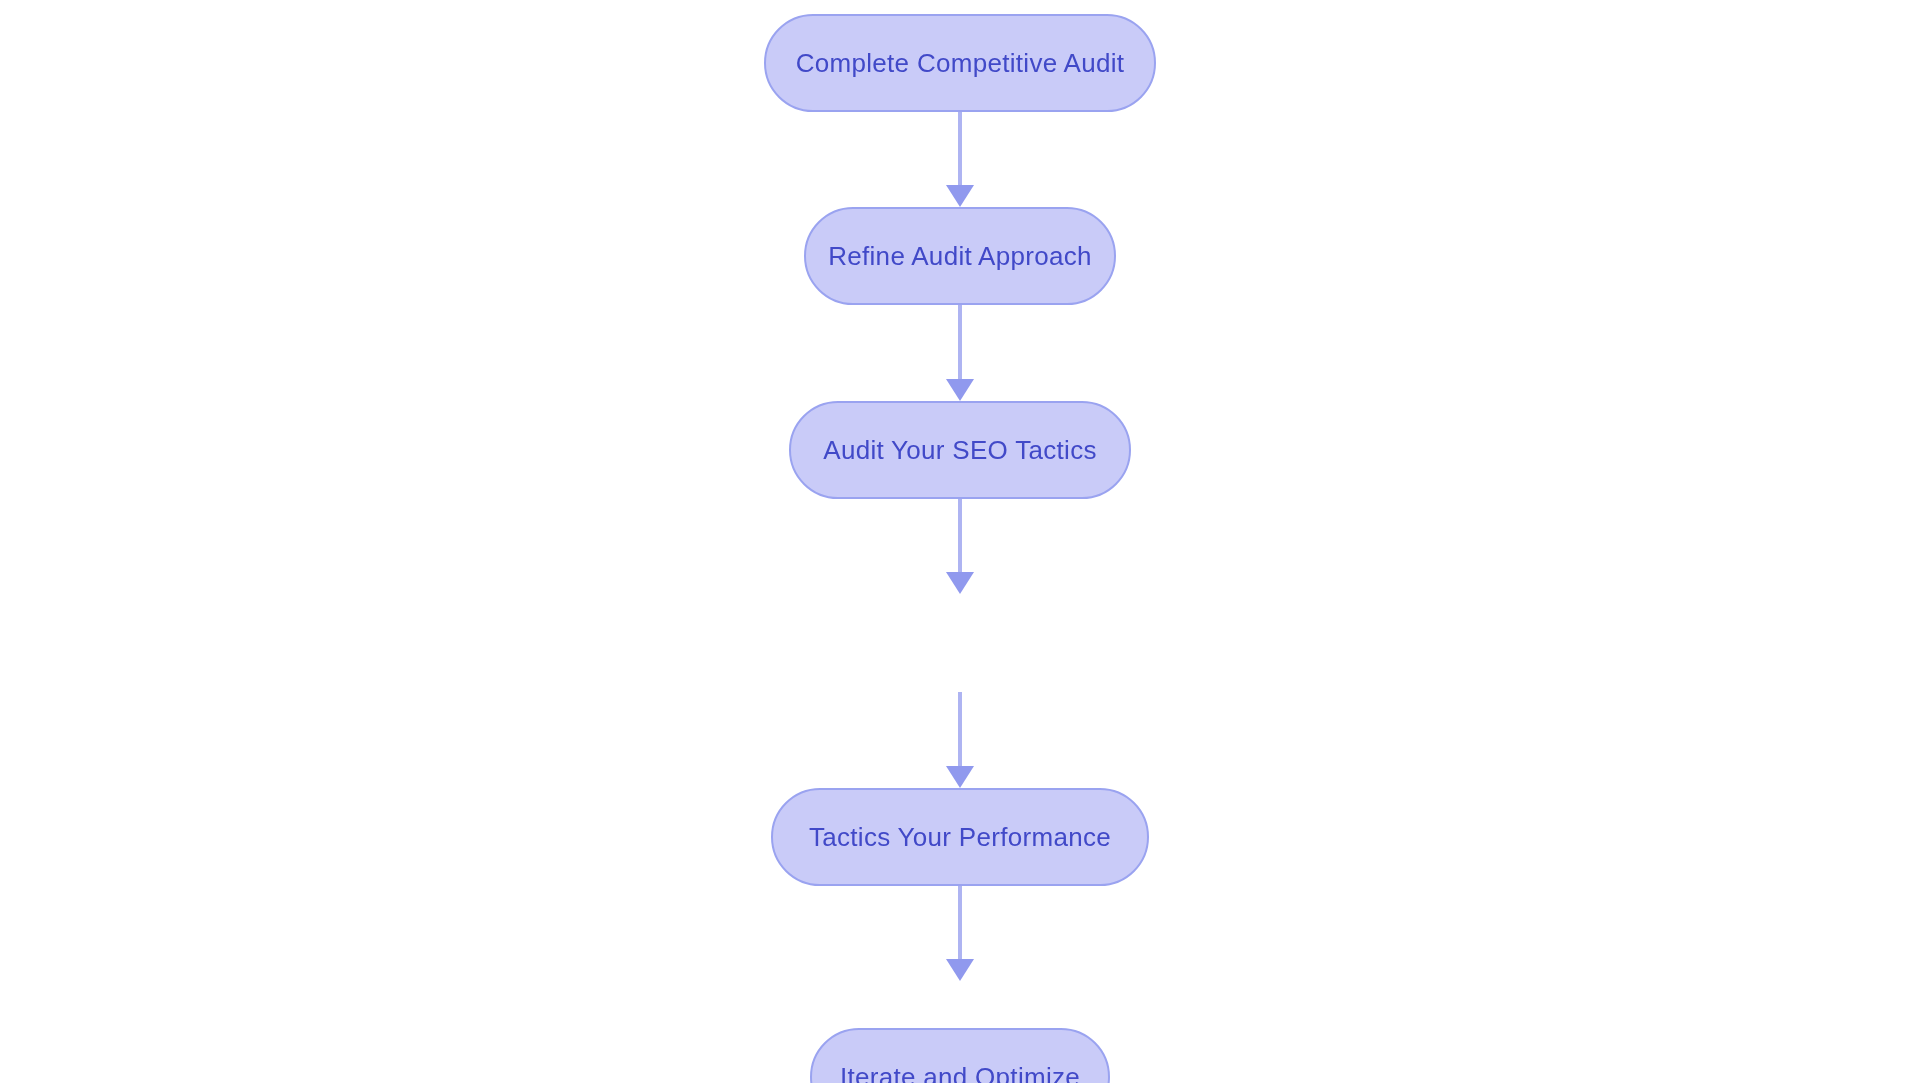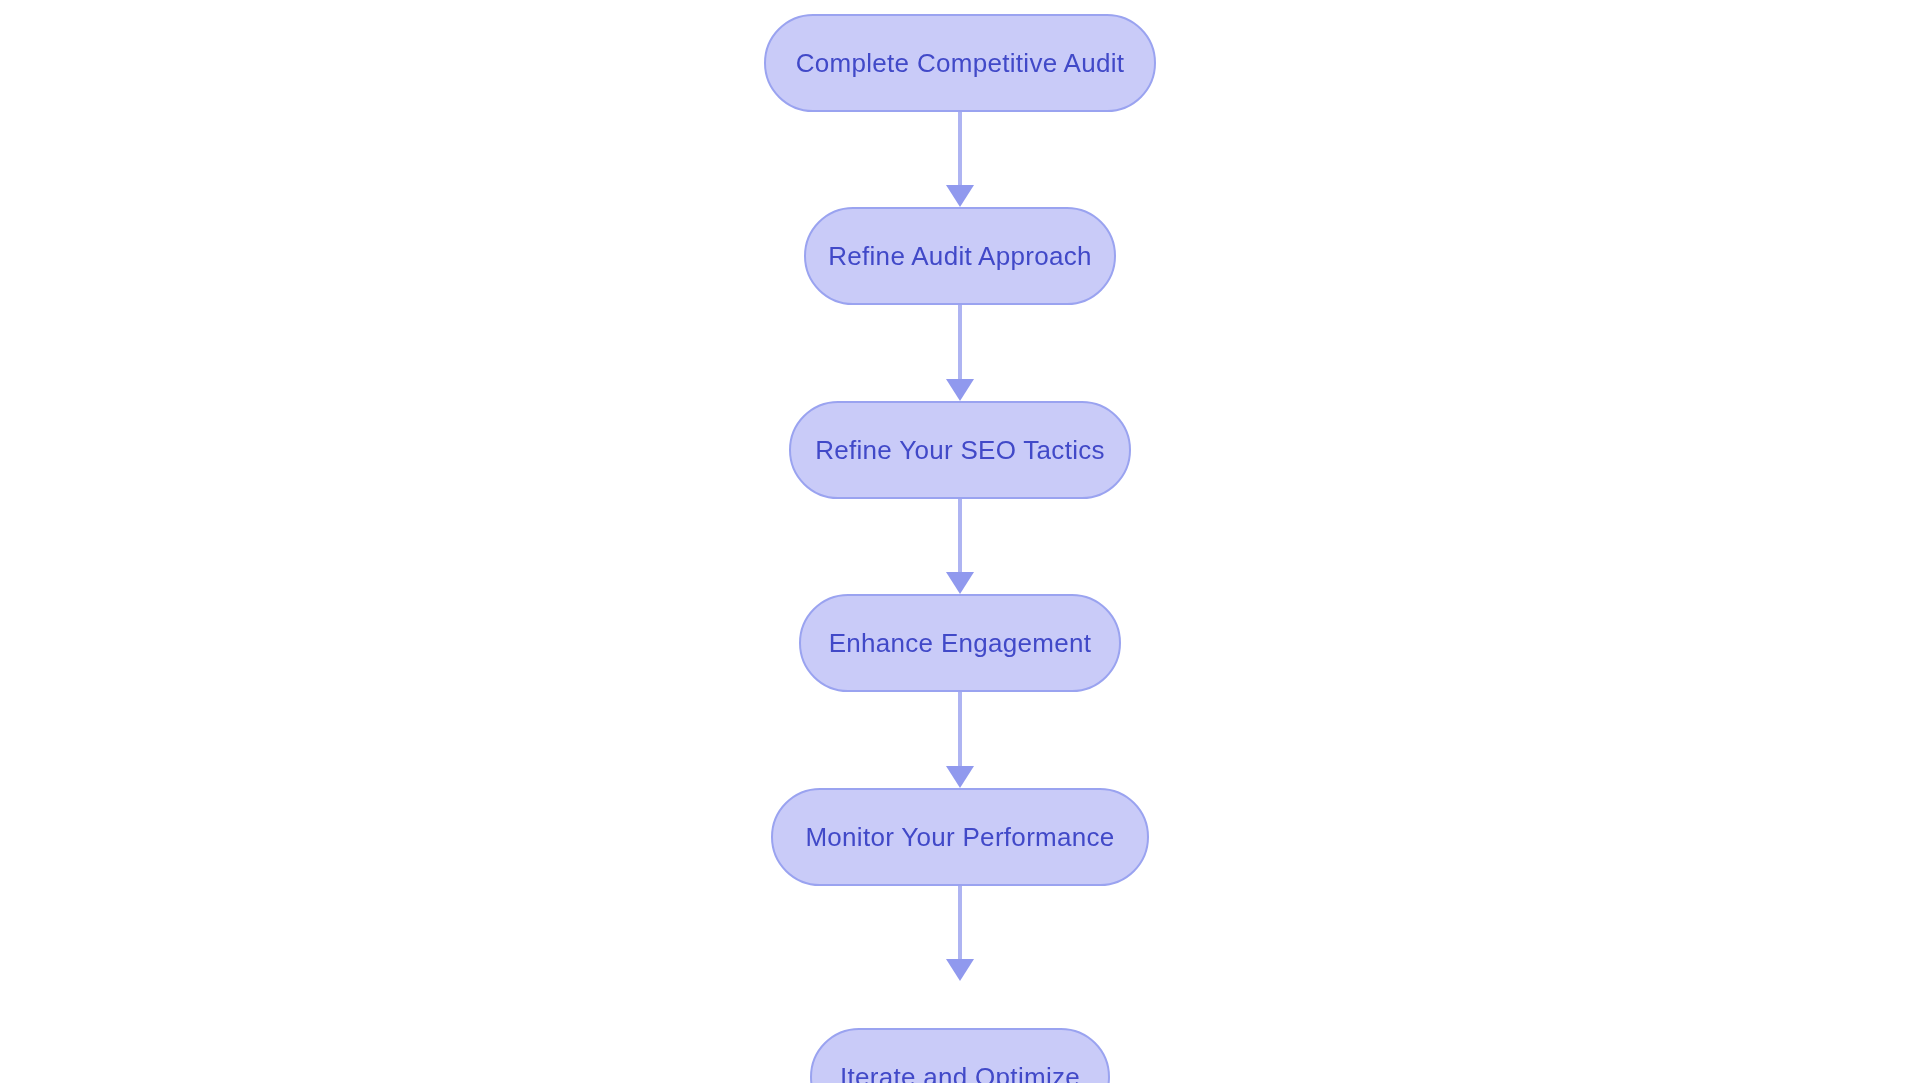--- a/index.html
+++ b/index.html
@@ -91,39 +91,36 @@
   <div class="node n2">
     <span>Refine Audit Approach</span>
   </div>
 
   <div class="arrow a2">
     <div class="shaft"></div>
     <div class="head"></div>
   </div>
 
   <div class="node n3">
-    <span>Refine Your SEO Tactics</span>
+    <span>Audit Your SEO Tactics</span>
   </div>
 
   <div class="arrow a3">
     <div class="shaft"></div>
     <div class="head"></div>
   </div>
 
-  <div class="node n4">
-    <span>Enhance Engagement</span>
-  </div>
 
   <div class="arrow a4">
     <div class="shaft"></div>
     <div class="head"></div>
   </div>
 
   <div class="node n5">
-    <span>Monitor Your Performance</span>
+    <span>Tactics Your Performance</span>
   </div>
 
   <div class="arrow a5">
     <div class="shaft"></div>
     <div class="head"></div>
   </div>
 
   <div class="node n6">
     <span>Iterate and Optimize</span>
   </div>

